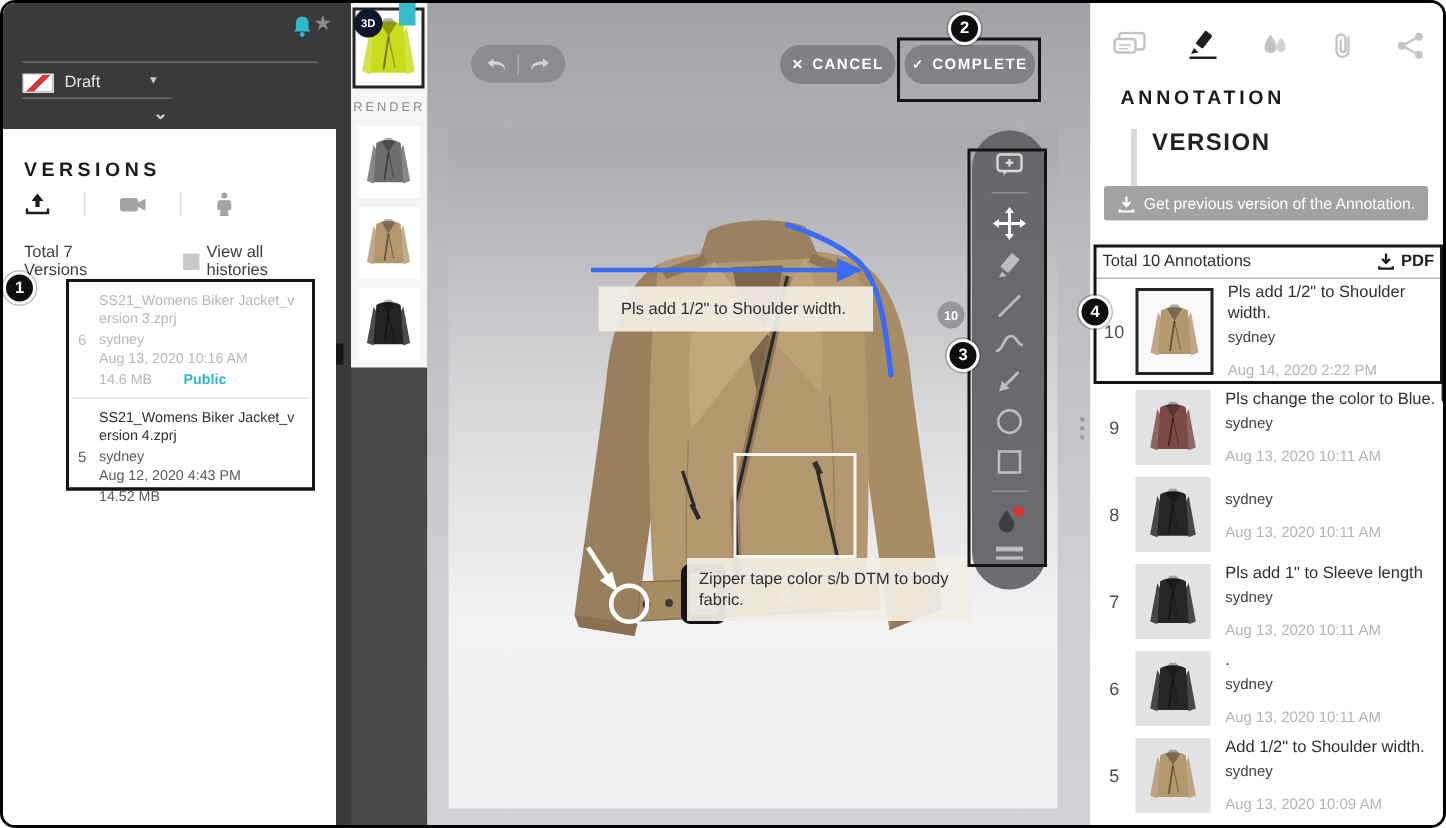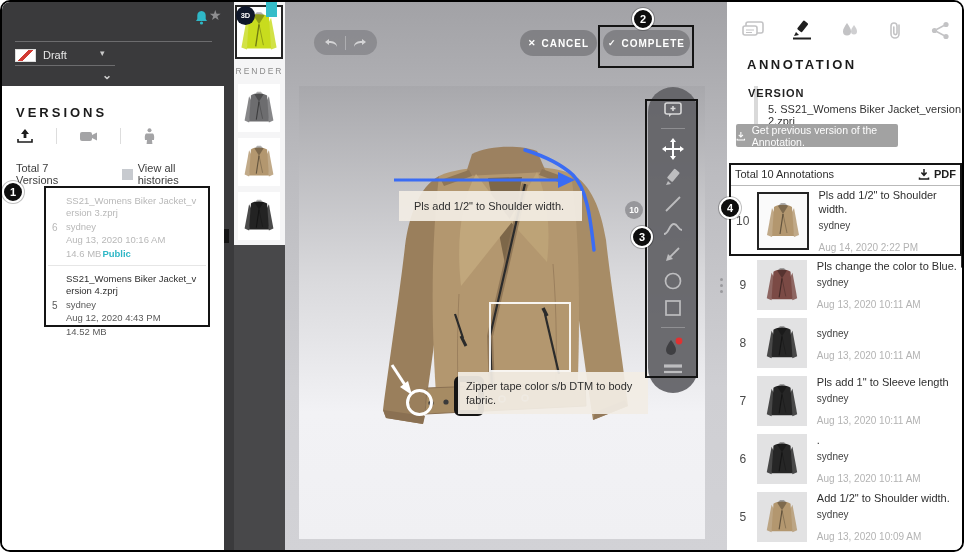--- a/index.html
+++ b/index.html
@@ -25,21 +25,21 @@
   .vicons .sep { width:1px; height:16px; background:#ddd; margin:0 22px; }
   .total-row { left:14px; top:160px; width:198px; display:flex; align-items:center; font-size:11px; color:#3c3c3c; }
   .chk { width:11px; height:11px; background:#c7cacf; margin:0 5px 0 34px; }
   .vbox { left:42px; top:184px; width:166px; height:141px; border:2px solid #121212; background:#fff; }
   .vitem { padding:7px 8px 6px 8px; position:relative; }
   .vitem .fname { font-size:9.5px; line-height:1.25; color:#2e2e2e; word-break:break-all; padding-left:12px; }
   .vitem .meta { font-size:9.5px; color:#5a5a5a; padding-left:12px; margin-top:2px; }
   .vitem .num { position:absolute; left:6px; top:34px; font-size:10px; color:#5a5a5a; }
   .vitem .size-row { font-size:9.5px; color:#5a5a5a; padding-left:12px; margin-top:3px; }
   .vitem.dim .fname, .vitem.dim .meta, .vitem.dim .num, .vitem.dim .size-row { color:#b8b8b8; }
-  .public { color:#2fb7c6; font-weight:bold; margin-left:1px; }
+  .public { color:#2fb7c6; font-weight:bold; margin-left:21px; }
   .vdiv { height:1px; background:#e6e6e6; margin:0 2px; }
 
   
   .strip-dark-col { left:222px; top:0; width:10px; height:552px; background:#3a3a3c; }
   .strip { left:232px; top:0; width:51px; height:552px; background:#48484a; }
   .strip-light { left:232px; top:0; width:51px; height:243px; background:#f5f5f6; }
   .thumb3d { left:233px; top:3px; width:48px; height:54px; background:#fff; border:2px solid #232323; }
   .badge3d { left:234px; top:4px; width:19px; height:19px; border-radius:50%; background:#0f172a; color:#fff;
              font-size:7.5px; font-weight:bold; display:flex; align-items:center; justify-content:center; }
   .tealtab { left:264px; top:0px; width:11px; height:15px; background:#35bdc9; }
@@ -67,23 +67,23 @@
   .toolbar { left:646px; top:85px; width:50px; height:306px; border-radius:25px; background:rgba(99,99,103,.94);
              display:flex; flex-direction:column; align-items:center; padding-top:14px; gap:7px; }
   .toolbar svg { display:block; }
   .tb-sep { width:24px; height:1px; background:rgba(255,255,255,.25); margin:2px 0; }
 
   
   .right-panel { left:725px; top:0; width:239px; height:552px; background:#fff; }
   .rp-icons { left:740px; top:18px; width:208px; display:flex; justify-content:space-between; align-items:center; }
   .rp-h { left:745px; top:55px; font-size:13px; font-weight:bold; letter-spacing:2.5px; color:#1b1b1b; }
   .ver-bar { left:752px; top:84px; width:4px; height:44px; background:#d9d9d9; }
-  .ver-h { left:746px; top:85px; font-size:11px; font-weight:bold; letter-spacing:1px; color:#222; }
+  .ver-h { left:766px; top:85px; font-size:16px; font-weight:bold; letter-spacing:1px; color:#222; }
   .ver-v { left:766px; top:101px; font-size:11px; color:#333; }
-  .btn-prev { left:734px; top:122px; width:162px; height:23px; background:#a2a2a2; border-radius:2px; color:#fdfdfd;
+  .btn-prev { left:734px; top:122px; width:216px; height:23px; background:#a2a2a2; border-radius:2px; color:#fdfdfd;
               font-size:10.5px; display:flex; align-items:center; justify-content:center; gap:6px; }
   .ann-list { left:727px; top:161px; width:233px; height:391px; overflow:hidden; }
   .ann-head { height:23px; display:flex; align-items:center; justify-content:space-between;
               padding:0 6px; border-bottom:1px solid #b9b9b9; font-size:11px; color:#2e2e2e; }
   .pdf { display:flex; align-items:center; gap:4px; font-weight:bold; font-size:11px; color:#1e1e1e; }
   .arow { display:flex; align-items:center; padding:5px 0 5px 0; height:58px; }
   .arow.sel { height:70px; }
   .arow .n { width:28px; text-align:center; font-size:12px; color:#4a4a4a; }
   .athumb { width:50px; height:50px; background:#e2e2e3; display:flex; align-items:center; justify-content:center; flex:none; }
   .arow.sel .athumb { width:52px; height:58px; background:#fafafa; border:2px solid #242424; }
@@ -371,21 +371,20 @@
       <circle cx="15" cy="3.5" r="2.6" fill="#c3c3c5"></circle>
         <circle cx="3.5" cy="9.5" r="2.6" fill="#c3c3c5"></circle>
         <circle cx="15" cy="15.5" r="2.6" fill="#c3c3c5"></circle>
       <path d="M5.5,8.5 L13,4.5 M5.5,10.5 L13,14.5" stroke="#c3c3c5" stroke-width="1.5"></path>
     </svg>
   </div>
 
   <div class="abs rp-h">ANNOTATION</div>
   <div class="abs ver-bar"></div>
   <div class="abs ver-h">VERSION</div>
-  <div class="abs ver-v">5. SS21_Womens Biker Jacket_version 2.zprj</div>
 
   <div class="abs btn-prev">
     <svg width="12" height="12" viewBox="0 0 12 12">
       <path d="M6,1 L6,7 M3.4,4.6 L6,7.3 L8.6,4.6" stroke="#fdfdfd" stroke-width="1.4" fill="none"></path>
       <path d="M1.5,9.5 L1.5,11 L10.5,11 L10.5,9.5" stroke="#fdfdfd" stroke-width="1.4" fill="none"></path>
     </svg>
     <span>Get previous version of the Annotation.</span>
   </div>
 
   <div class="abs ann-list">

